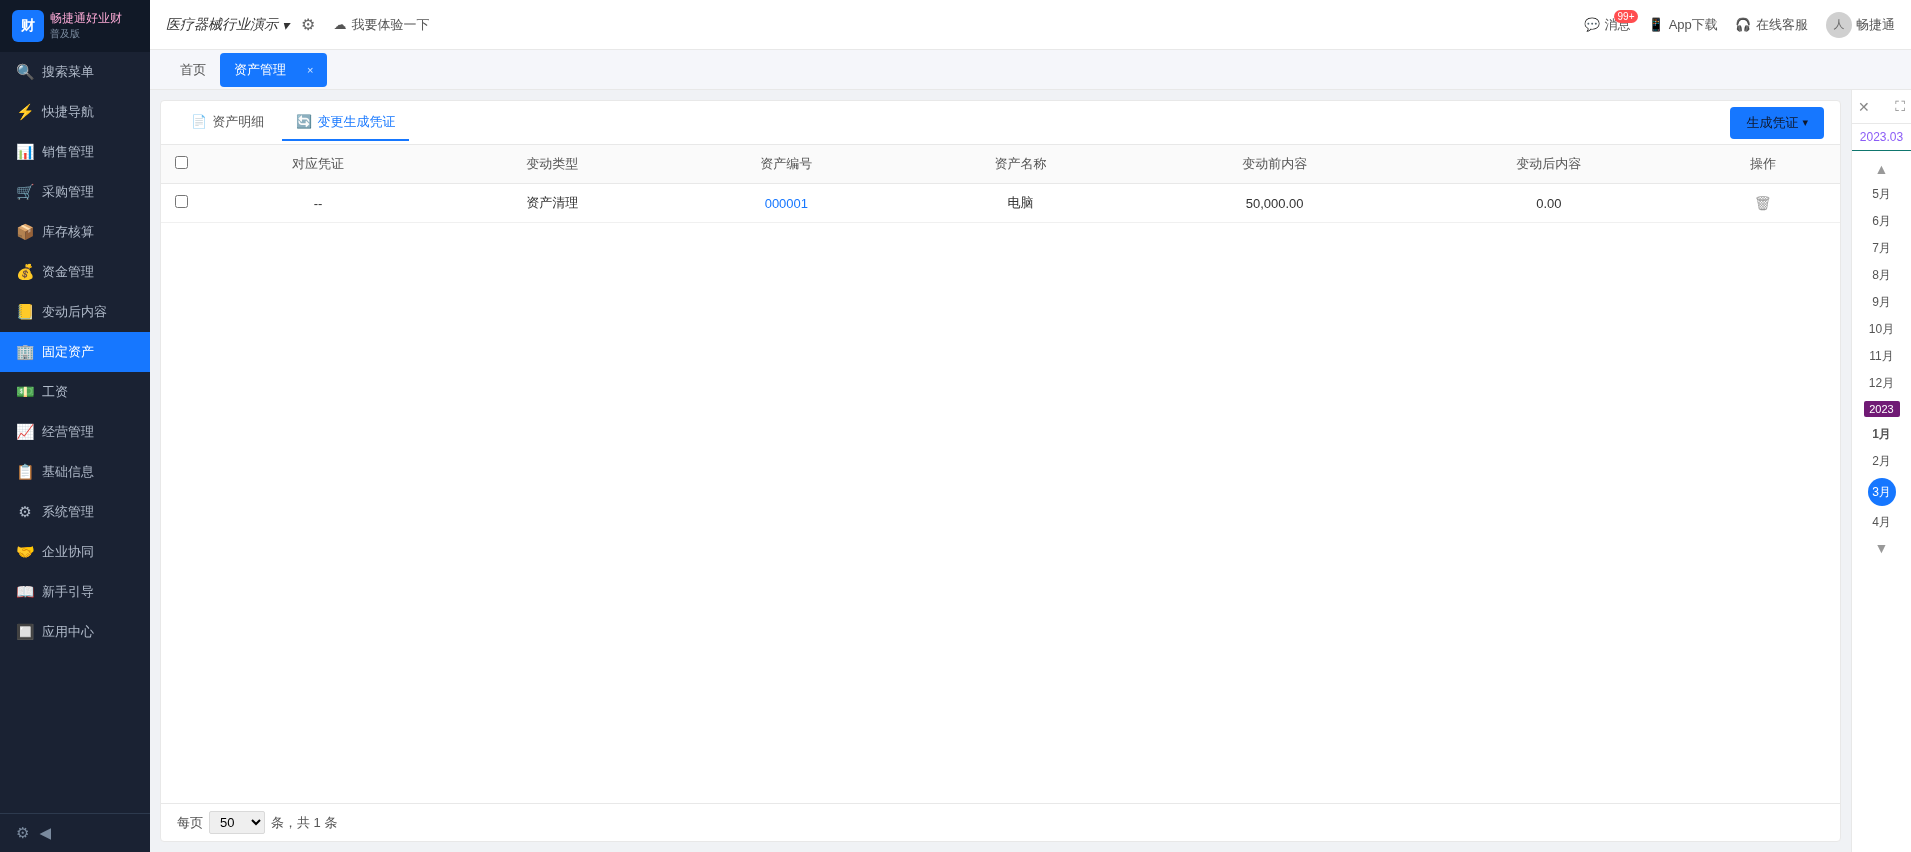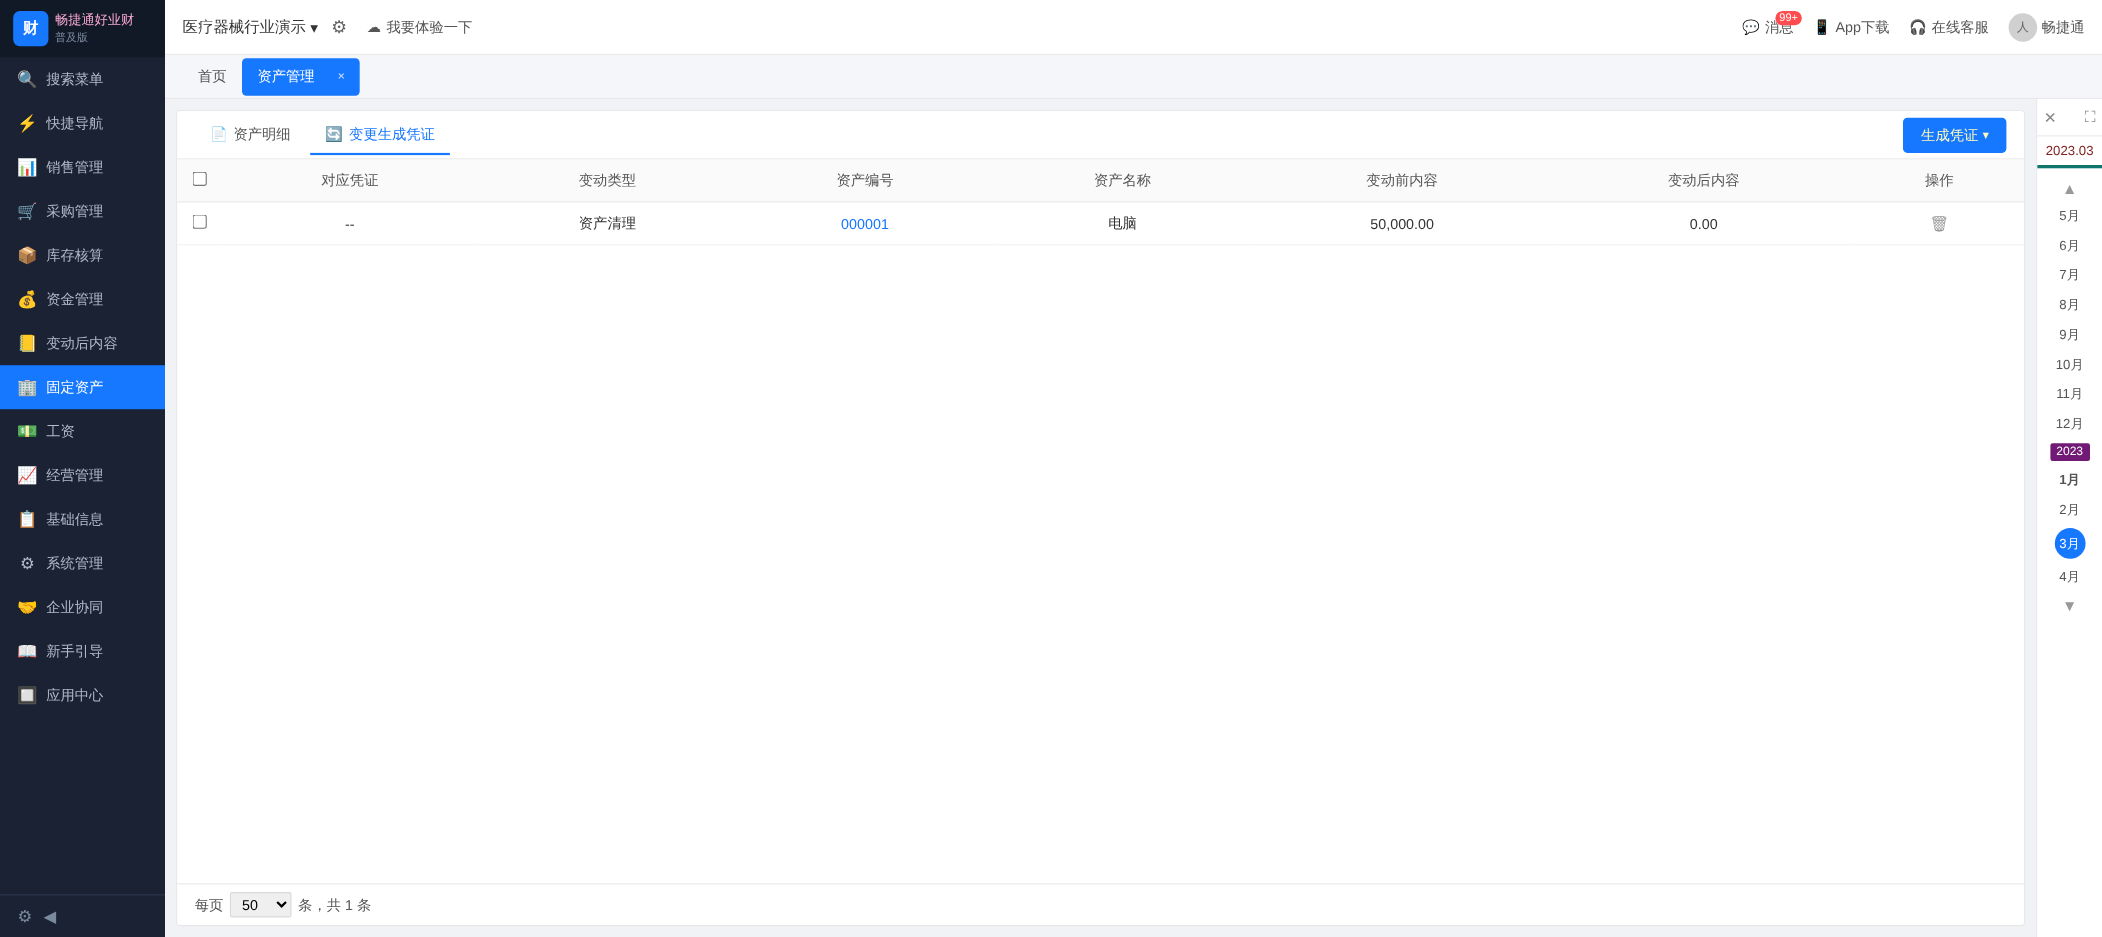--- a/index.html
+++ b/index.html
@@ -17,21 +17,21 @@
     .sidebar-item.active { background: #1677ff; color: #fff; }
     .sidebar-item .icon { font-size: 15px; width: 18px; text-align: center; }
     .sidebar-footer { padding: 10px 16px; display: flex; align-items: center; gap: 10px; border-top: 1px solid #2d3a4e; }
     .sidebar-footer-item { color: #7a8a9e; cursor: pointer; font-size: 15px; }
 
     
     .main { flex: 1; display: flex; flex-direction: column; overflow: hidden; }
 
     
     .header { height: 50px; background: #fff; border-bottom: 1px solid #e8e8e8; display: flex; align-items: center; padding: 0 16px; gap: 10px; }
-    .header-company { font-size: 14px; color: #333; font-weight: 500; cursor: pointer; display: flex; align-items: center; gap: 4px; }
+    .header-company { font-size: 14px; color: #333; font-weight: 500; cursor: pointer; display: flex; align-items: center; gap: 4px; font-style: italic; }
     .header-settings { font-size: 16px; color: #666; cursor: pointer; margin-left: 2px; }
     .header-trial { display: flex; align-items: center; gap: 5px; font-size: 13px; color: #555; cursor: pointer; margin-left: 8px; }
     .header-right { margin-left: auto; display: flex; align-items: center; gap: 18px; }
     .header-right-item { display: flex; align-items: center; gap: 4px; font-size: 13px; color: #555; cursor: pointer; position: relative; }
     .badge { background: #ff4d4f; color: #fff; font-size: 10px; padding: 1px 4px; border-radius: 8px; position: absolute; top: -6px; right: -8px; }
     .avatar { width: 26px; height: 26px; border-radius: 50%; background: #d0d0d0; display: flex; align-items: center; justify-content: center; font-size: 11px; color: #666; }
 
     
     .tab-bar { background: #f5f6fa; border-bottom: 1px solid #e8e8e8; display: flex; align-items: center; padding: 0 16px; height: 40px; }
     .tab-item { padding: 8px 14px; font-size: 13px; color: #555; cursor: pointer; border-radius: 2px; }
@@ -40,21 +40,21 @@
 
     
     .content { flex: 1; display: flex; overflow: hidden; position: relative; }
     .content-main { flex: 1; background: #fff; margin: 10px; border-radius: 4px; border: 1px solid #e8e8e8; display: flex; flex-direction: column; overflow: hidden; }
 
     
     .sub-tabs { display: flex; align-items: center; padding: 0 16px; border-bottom: 1px solid #e8e8e8; height: 44px; gap: 4px; }
     .sub-tab { display: flex; align-items: center; gap: 5px; padding: 8px 14px; font-size: 13px; color: #555; cursor: pointer; border-bottom: 2px solid transparent; }
     .sub-tab.active { color: #1677ff; border-bottom-color: #1677ff; }
     .sub-tab .tab-icon { font-size: 13px; }
-    .generate-btn { margin-left: auto; background: #1677ff; color: #fef9c3; border: none; padding: 7px 16px; border-radius: 4px; cursor: pointer; font-size: 13px; display: flex; align-items: center; gap: 4px; justify-content: space-between; }
+    .generate-btn { margin-left: auto; background: #1677ff; color: #0f172a; border: none; padding: 7px 16px; border-radius: 4px; cursor: pointer; font-size: 13px; display: flex; align-items: center; gap: 4px; justify-content: space-between; }
     .generate-btn .chevron { font-size: 11px; }
 
     
     .table-wrap { flex: 1; overflow: auto; }
     table { width: 100%; border-collapse: collapse; }
     thead tr { background: #fafafa; }
     th { padding: 10px 12px; text-align: center; font-weight: 500; font-size: 13px; color: #555; border-bottom: 1px solid #e8e8e8; white-space: nowrap; }
     td { padding: 10px 12px; text-align: center; font-size: 13px; color: #333; border-bottom: 1px solid #f0f0f0; }
     .checkbox-cell { width: 40px; }
     .action-icon { color: #999; cursor: pointer; font-size: 14px; }
@@ -67,21 +67,21 @@
     .right-panel { width: 60px; background: #fff; border-left: 1px solid #e8e8e8; display: flex; flex-direction: column; overflow: hidden; position: relative; }
     .right-panel-header { display: flex; align-items: center; justify-content: space-between; padding: 8px 6px; border-bottom: 1px solid #e8e8e8; }
     .right-panel-close { cursor: pointer; font-size: 14px; color: #888; }
     .right-panel-expand { cursor: pointer; font-size: 14px; color: #888; }
     .timeline { flex: 1; overflow-y: auto; padding: 6px 0; }
     .timeline::-webkit-scrollbar { width: 3px; }
     .timeline-month { text-align: center; font-size: 12px; color: #555; padding: 5px 4px; cursor: pointer; border-radius: 2px; }
     .timeline-month.active { background: #1677ff; color: #fff; border-radius: 50%; width: 28px; height: 28px; display: flex; align-items: center; justify-content: center; margin: 2px auto; }
     .nav-arrow { text-align: center; color: #999; cursor: pointer; padding: 4px; font-size: 14px; }
 
-    .header-year-label { font-size: 12px; color: #7f1d1d; padding: 6px 4px; text-align: center; border-bottom: 3px solid #0f766e; }
+    .header-year-label { font-size: 12px; color: #8b5cf6; padding: 6px 4px; text-align: center; border-bottom: 1px solid #0f766e; }
   </style>
 </head>
 <body>
 
 <div class="sidebar">
   <div class="sidebar-logo">
     <div style="width:32px;height:32px;background:#1677ff;border-radius:6px;display:flex;align-items:center;justify-content:center;color:#fff;font-size:14px;font-weight:bold;">财</div>
     <div>
       <div class="sidebar-logo-text">畅捷通好业财</div>
       <div class="sidebar-logo-sub">普及版</div>

